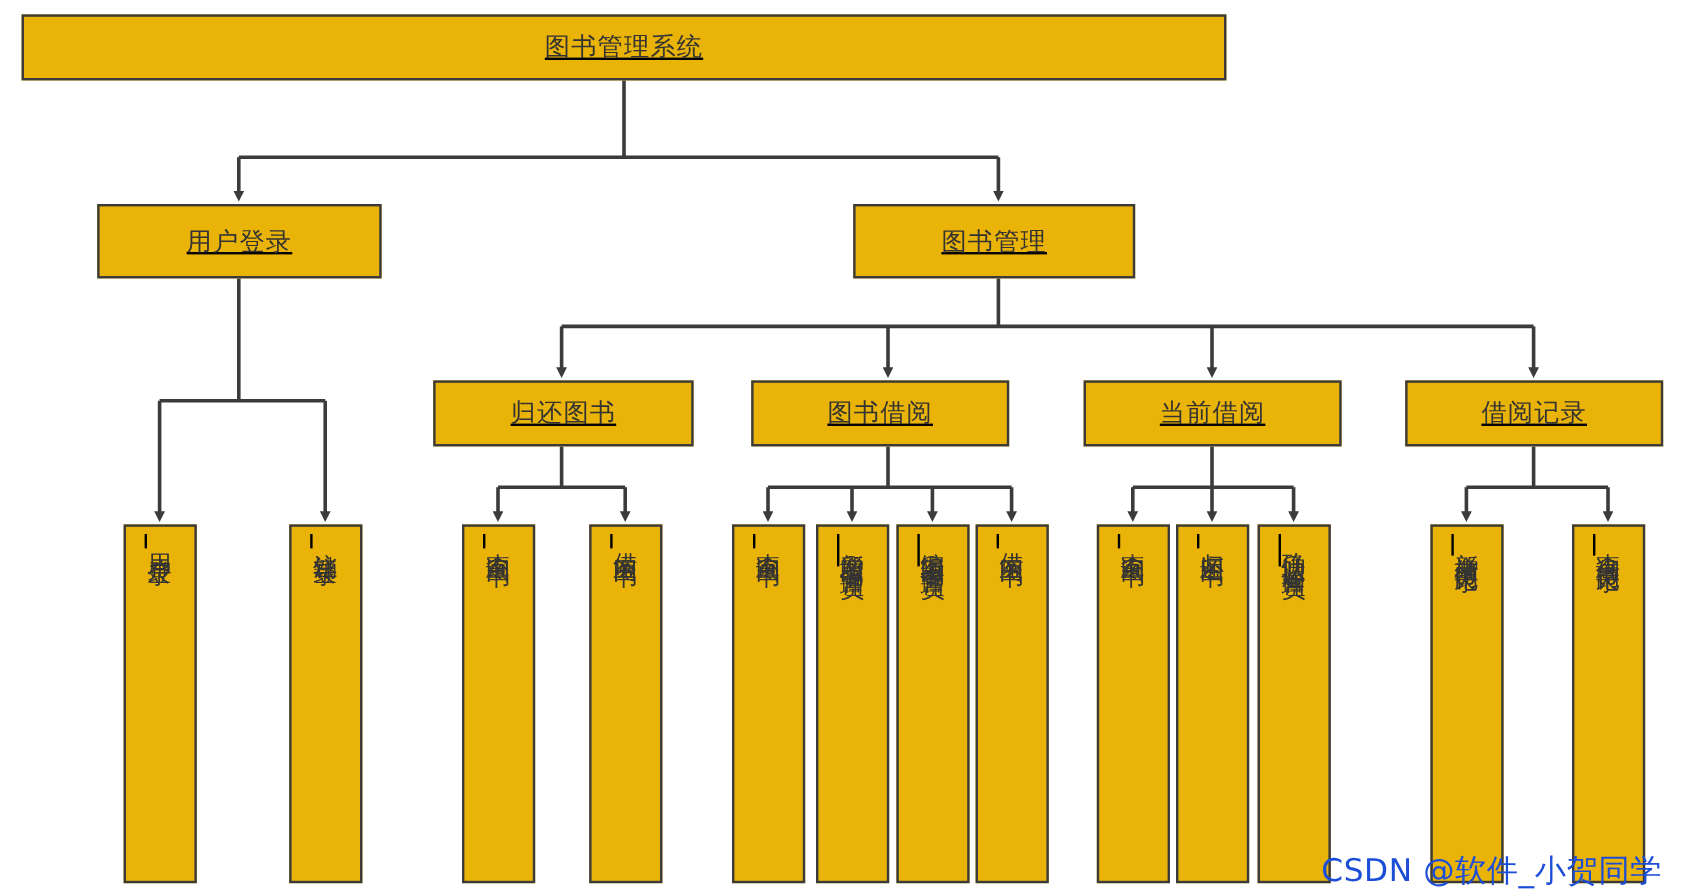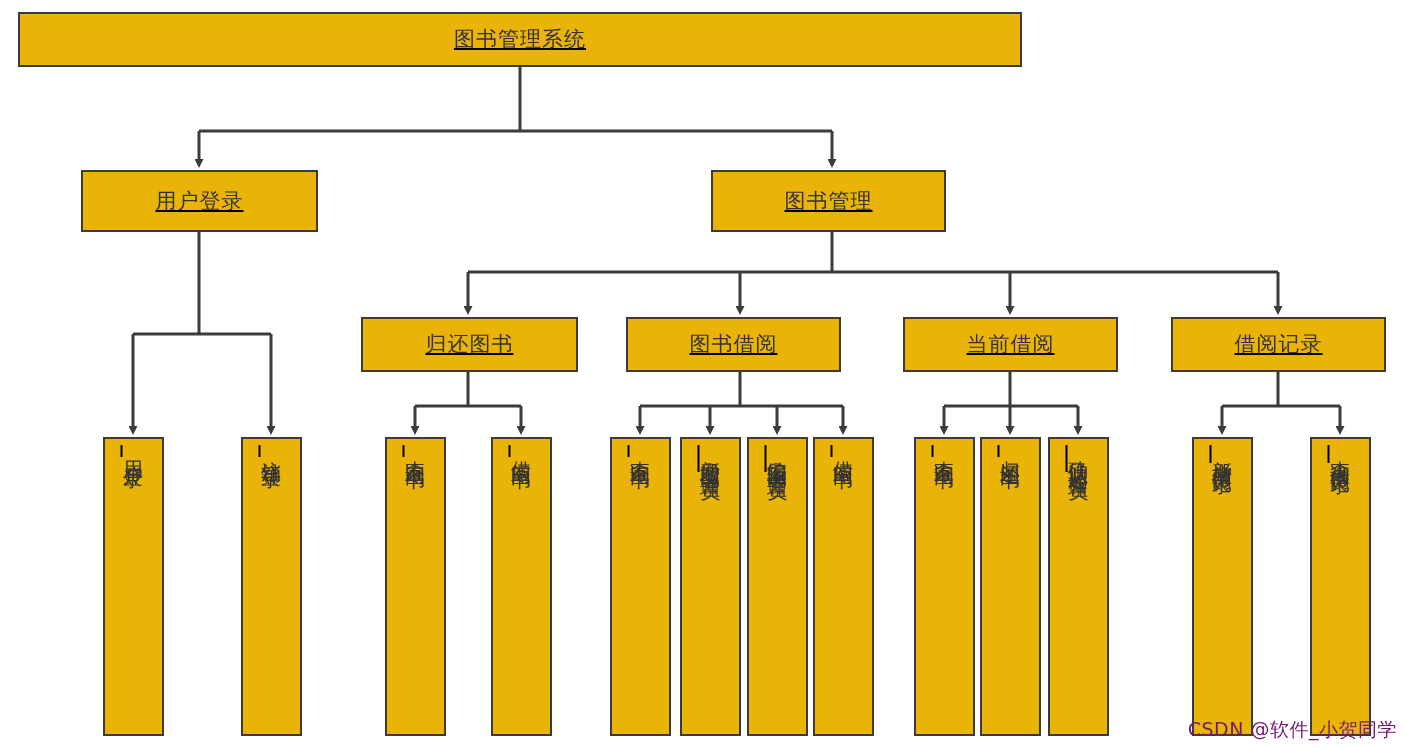--- a/index.html
+++ b/index.html
@@ -51,24 +51,24 @@
   .leaf .node-label {
     writing-mode: vertical-rl;
     text-orientation: upright;
     font-size: 20px;
     letter-spacing: 3px;
     line-height: 1;
     white-space: nowrap;
   }
   .watermark {
     position: absolute;
-    right: 8px;
+    right: 20px;
     bottom: 4px;
-    font-size: 19px;
-    color: #701a75;
+    font-size: 26px;
+    color: #1d4ed8;
     letter-spacing: 0.5px;
     white-space: nowrap;
     z-index: 6;
   }
 </style>
 </head>
 <body>
 
 <div id="canvas">
 

